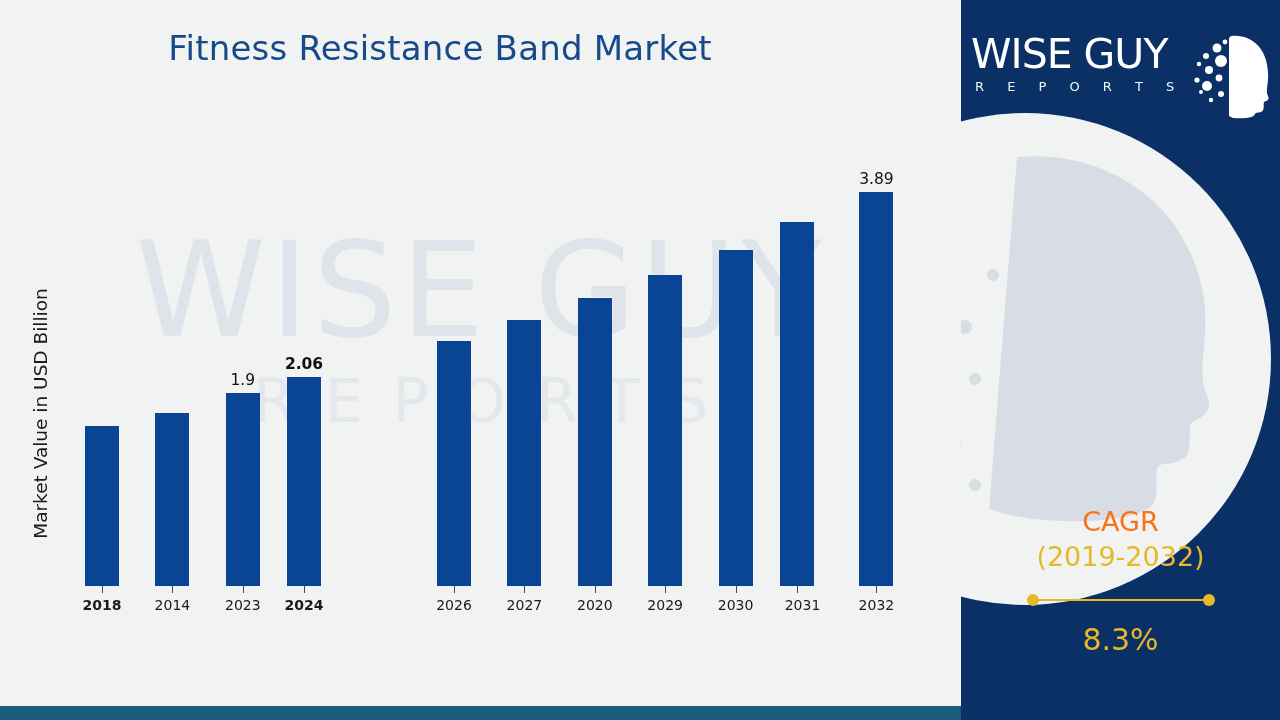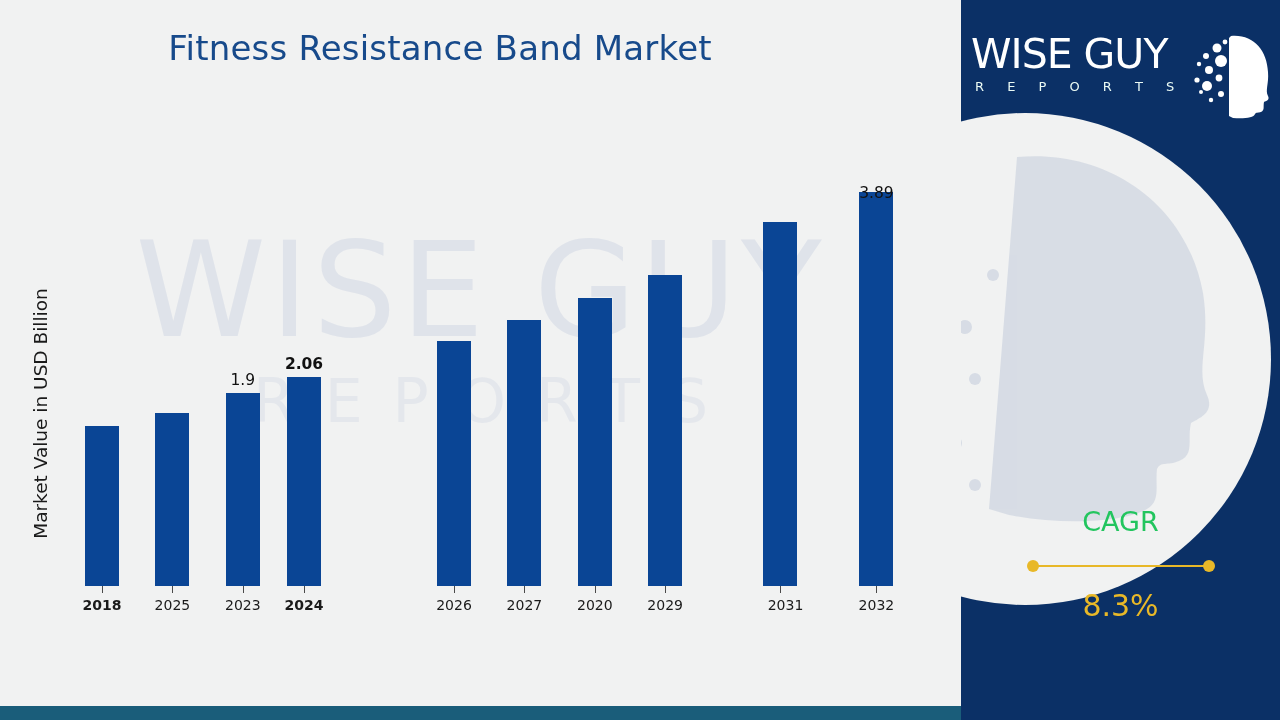--- a/index.html
+++ b/index.html
@@ -121,21 +121,21 @@
     line-height:1.9; white-space:nowrap; padding-left:4px;
     font-family:"DejaVu Sans", sans-serif;
   }
   #logo-head { position:absolute; left:222px; top:0px; }
 
   
   #cagr-block {
     position:absolute; left:0; top:505px; width:319px; text-align:center;
   }
   #cagr-label {
-    font-size:27px; color:#22c55e; line-height:1.28;
+    font-size:27px; color:#f97316; line-height:1.28;
     font-family:"DejaVu Sans", sans-serif;
   }
   #cagr-period {
     font-size:27px; color:#e8b828; line-height:1.28;
     font-family:"DejaVu Sans", sans-serif;
   }
   #cagr-divider {
     position:relative; margin:20px auto 0; width:188px; height:12px;
   }
   #cagr-divider .line {
@@ -169,21 +169,21 @@
 
   <div id="plot">
       <div class="bar-slot" style="left: 10px; height: 436px; font-weight: bold;">
         <div class="bar" style="height: 160px; background: rgb(10, 69, 149);"></div>
         <div class="tick"></div>
         <div class="x-label">2018</div>
       </div>
       <div class="bar-slot" style="left: 80.4px; height: 436px;">
         <div class="bar" style="height: 173px; background: rgb(10, 69, 149);"></div>
         <div class="tick"></div>
-        <div class="x-label">2025</div>
+        <div class="x-label">2014</div>
       </div>
       <div class="bar-slot" style="left: 150.8px; height: 436px;">
         <div class="bar" style="height: 193px; background: rgb(10, 69, 149);"></div>
         <div class="bar-label" style="bottom: 197px;">1.9</div>
         <div class="tick"></div>
         <div class="x-label">2023</div>
       </div>
       <div class="bar-slot" style="left: 212px; height: 436px; font-weight: bold;">
         <div class="bar" style="height: 209px; background: rgb(10, 69, 149);"></div>
         <div class="bar-label" style="bottom: 213px;">2.06</div>
@@ -203,28 +203,33 @@
       <div class="bar-slot" style="left: 502.8px; height: 436px;">
         <div class="bar" style="height: 288px; background: rgb(10, 69, 149);"></div>
         <div class="tick"></div>
         <div class="x-label">2020</div>
       </div>
       <div class="bar-slot" style="left: 573.2px; height: 436px;">
         <div class="bar" style="height: 311px; background: rgb(10, 69, 149);"></div>
         <div class="tick"></div>
         <div class="x-label">2029</div>
       </div>
-      <div class="bar-slot" style="left: 688px; height: 436px; padding-left: 45px;">
+      <div class="bar-slot" style="left: 643.6px; height: 436px;">
+        <div class="bar" style="height: 336px; background: rgb(10, 69, 149);"></div>
+        <div class="tick"></div>
+        <div class="x-label">2030</div>
+      </div>
+      <div class="bar-slot" style="left: 705px; height: 436px; padding-left: 45px;">
         <div class="bar" style="height: 364px; background: rgb(10, 69, 149);"></div>
         <div class="tick"></div>
         <div class="x-label">2031</div>
       </div>
       <div class="bar-slot" style="left: 784.4px; height: 436px;">
         <div class="bar" style="height: 394px; background: rgb(10, 69, 149);"></div>
-        <div class="bar-label" style="bottom: 384px;">3.89</div>
+        <div class="bar-label" style="bottom: 398px;">3.89</div>
         <div class="tick"></div>
         <div class="x-label">2032</div>
       </div>
     </div>
 
   <div id="bottom-strip"></div>
 </div>
 
 <div id="side-panel">
 
@@ -301,20 +306,21 @@
             <circle cx="14" cy="52" r="2.6"></circle>
           <circle cx="42" cy="14" r="2.4"></circle>
             <circle cx="18" cy="64" r="2"></circle>
         </g>
       </svg>
     </div>
   </div>
 
   <div id="cagr-block">
     <div id="cagr-label">CAGR</div>
+    <div id="cagr-period">(2019-2032)</div>
     <div id="cagr-divider">
       <span class="dot left"></span>
       <span class="line"></span>
       <span class="dot right"></span>
     </div>
     <div id="cagr-value">8.3%</div>
   </div>
 </div>
 
 </body></html>

